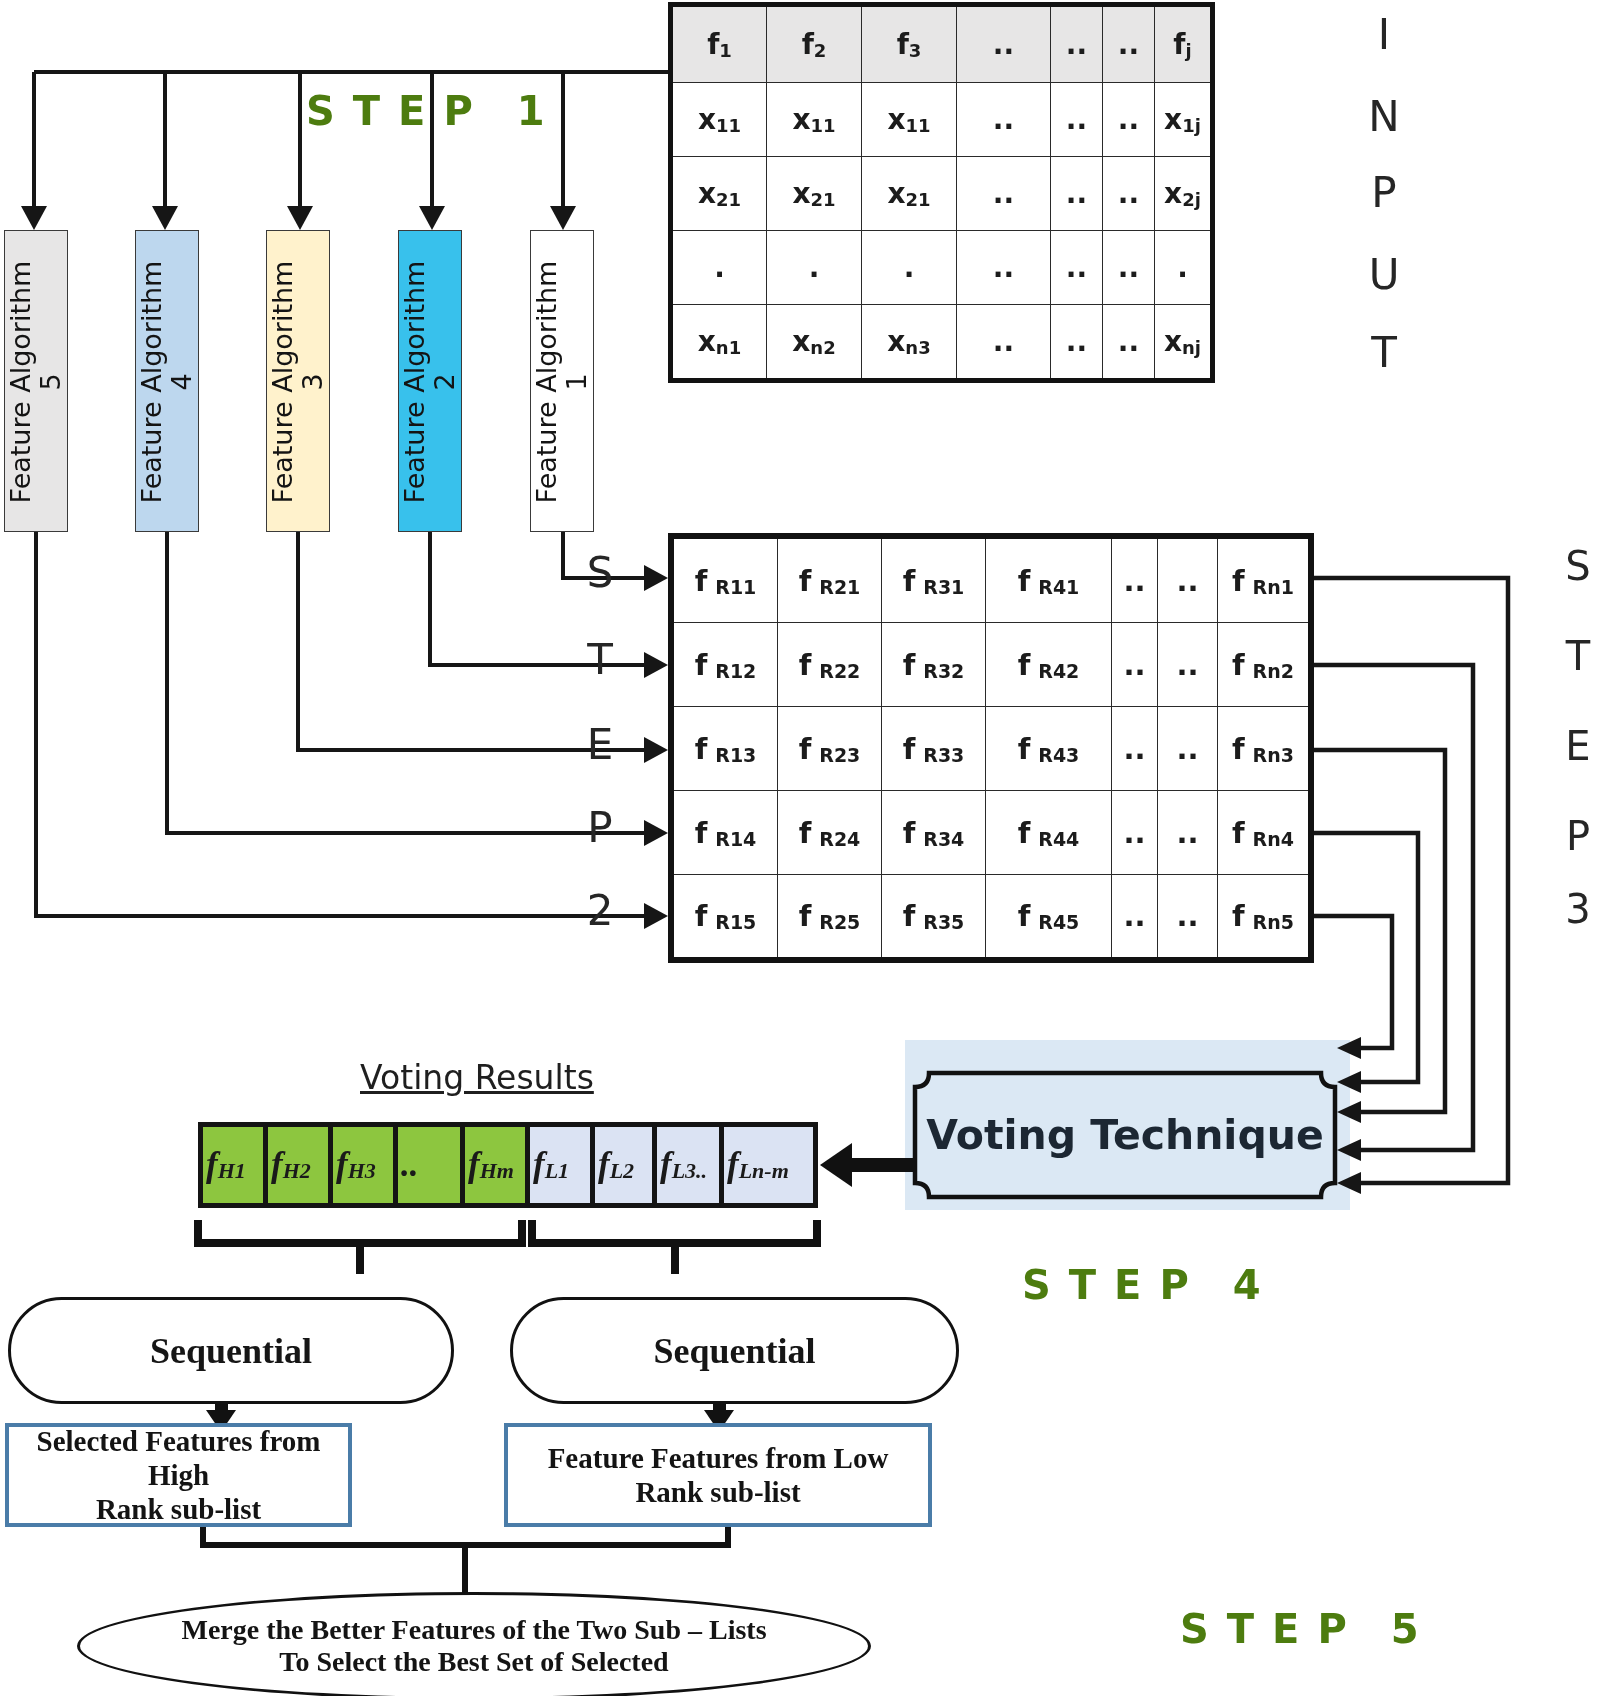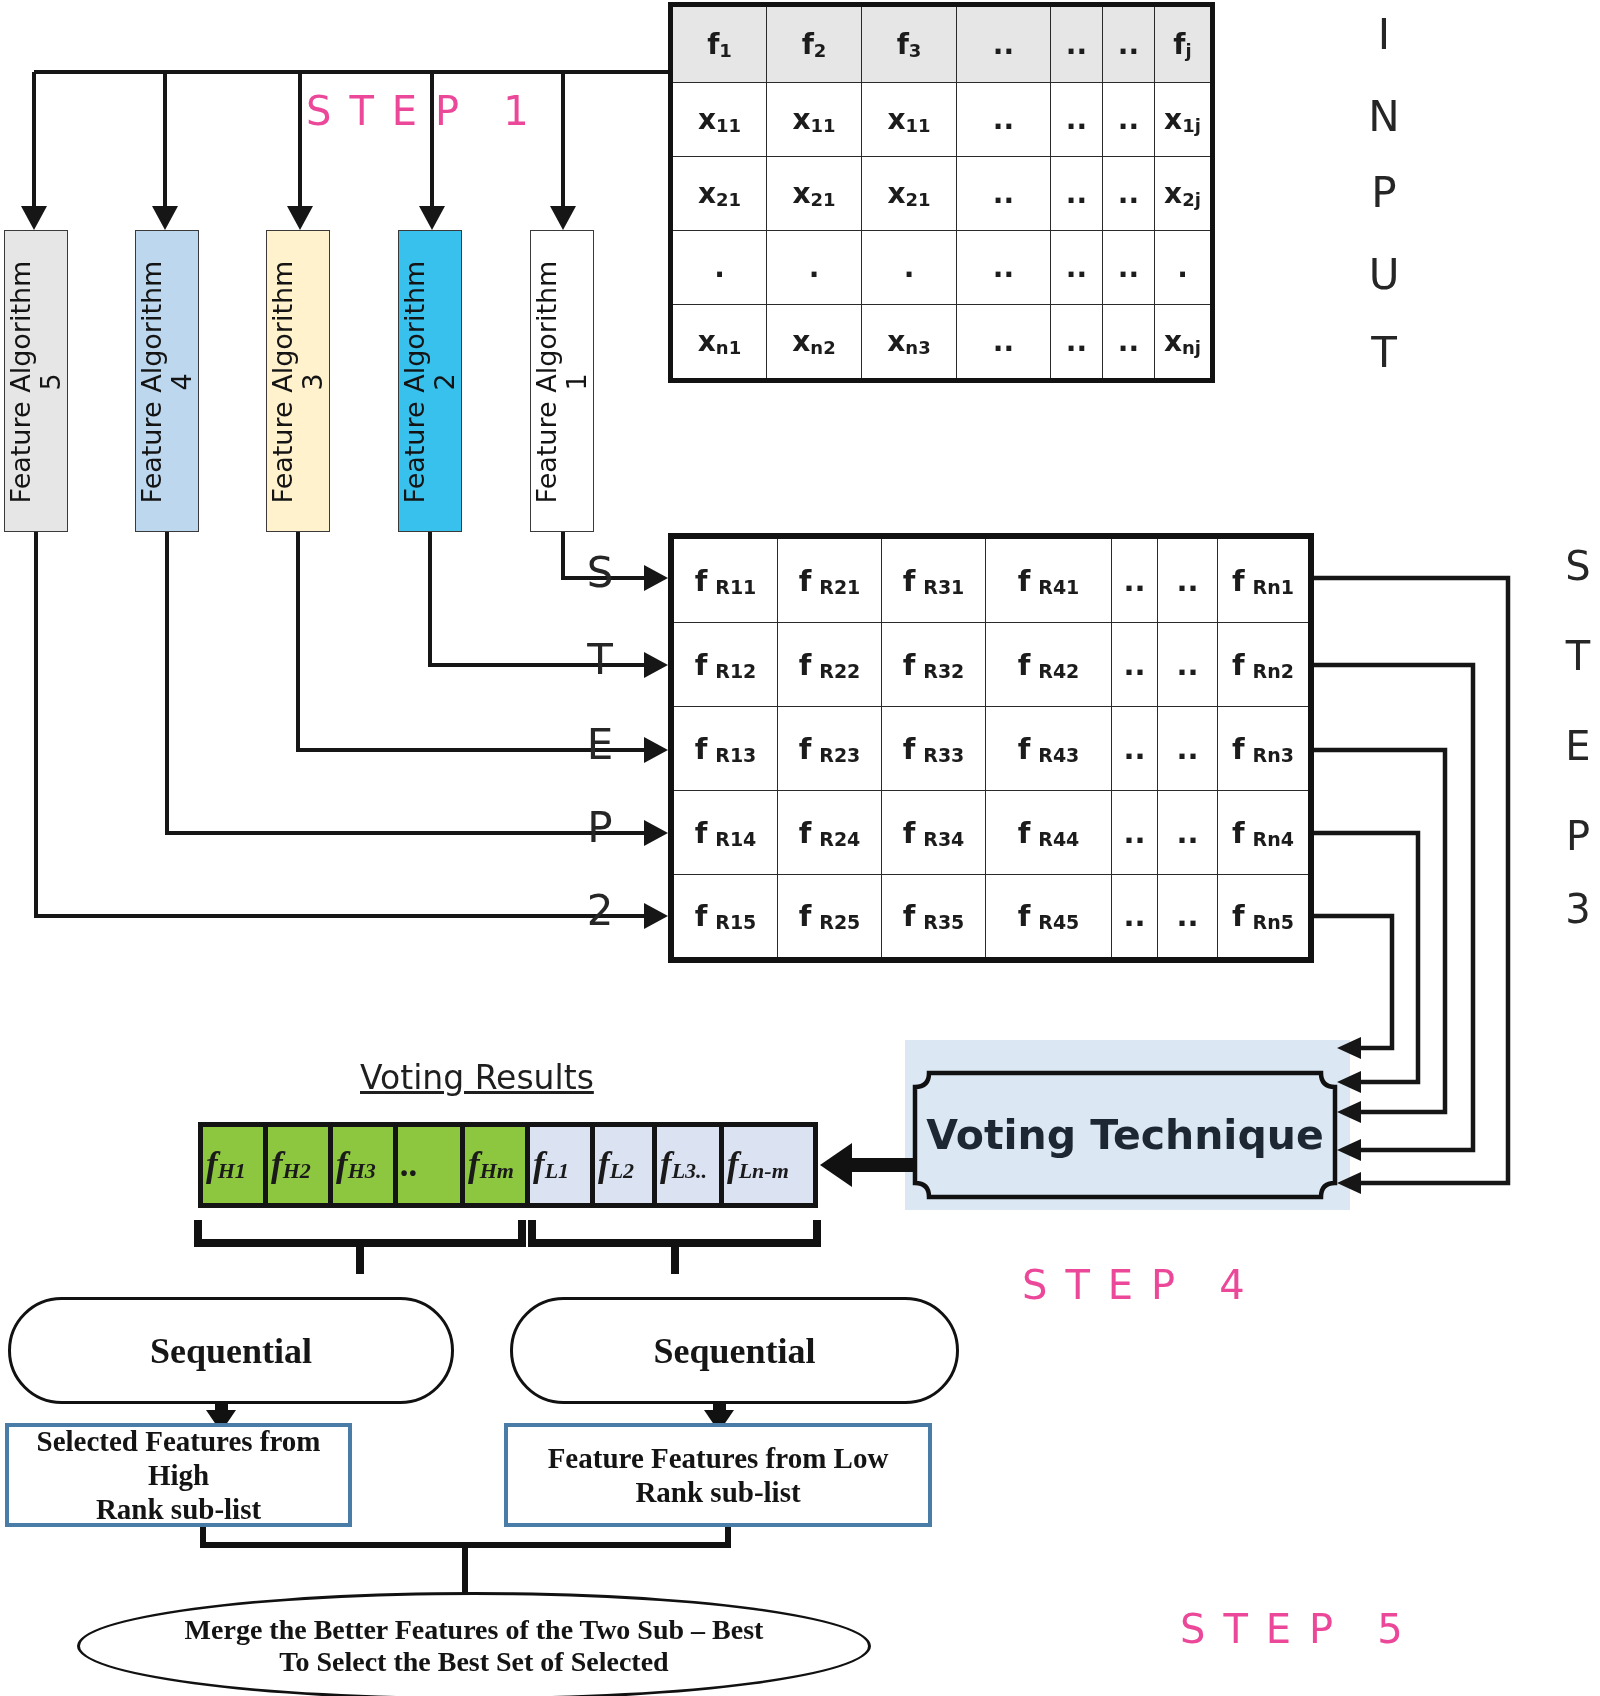--- a/index.html
+++ b/index.html
@@ -4,21 +4,21 @@
 <style>
   html,body{margin:0;padding:0;background:#fff;}
   #canvas{position:relative;width:1600px;height:1696px;background:#fff;overflow:hidden;
           font-family:"DejaVu Sans","Liberation Sans",sans-serif;color:#161616;}
   .abs{position:absolute;}
   svg{position:absolute;left:0;top:0;}
 
   
   .big-letter{position:absolute;width:44px;text-align:center;font-size:42px;color:#262626;
               font-family:"DejaVu Sans","Liberation Sans",sans-serif;}
-  .step-line{position:absolute;font-size:40px;color:#ec4899;letter-spacing:18px;white-space:nowrap;}
+  .step-line{position:absolute;font-size:40px;color:#4d7c0f;letter-spacing:18px;white-space:nowrap;font-weight:bold;}
   .step-line .num{margin-left:26px;letter-spacing:0;}
 
   
   .fa-box{position:absolute;width:64px;height:302px;border:1.6px solid #3a3a3a;box-sizing:border-box;}
   .fa-rot{position:absolute;width:302px;height:64px;left:-120px;top:119px;transform:rotate(-90deg);
           display:flex;flex-direction:column;align-items:center;justify-content:center;
           font-size:27px;line-height:30px;color:#141414;}
 
   
   .grid-table{position:absolute;display:grid;background:#fff;box-sizing:border-box;}
@@ -500,21 +500,21 @@
   <div class="sel-box" style="left: 5px; top: 1423px; width: 347px; border-color: rgb(74, 124, 168);" id="sel-high">
     <span>Selected Features from High</span>
     <span>Rank sub-list</span>
   </div>
   <div class="sel-box" style="left: 504px; top: 1423px; width: 428px; border-color: rgb(74, 124, 168);" id="sel-low">
     <span>Feature Features from Low</span>
     <span>Rank sub-list</span>
   </div>
 
   <div id="merge-ellipse">
-    <span>Merge the Better Features of the Two Sub – Best</span>
+    <span>Merge the Better Features of the Two Sub – Lists</span>
     <span>To Select the Best Set of Selected</span>
   </div>
 
   <div class="step-line abs" style="left:1174px;top:1606px;margin-left:6px;">
     <span>STEP</span><span class="num">5</span>
   </div>
 
 </div>
 
 </body></html>

